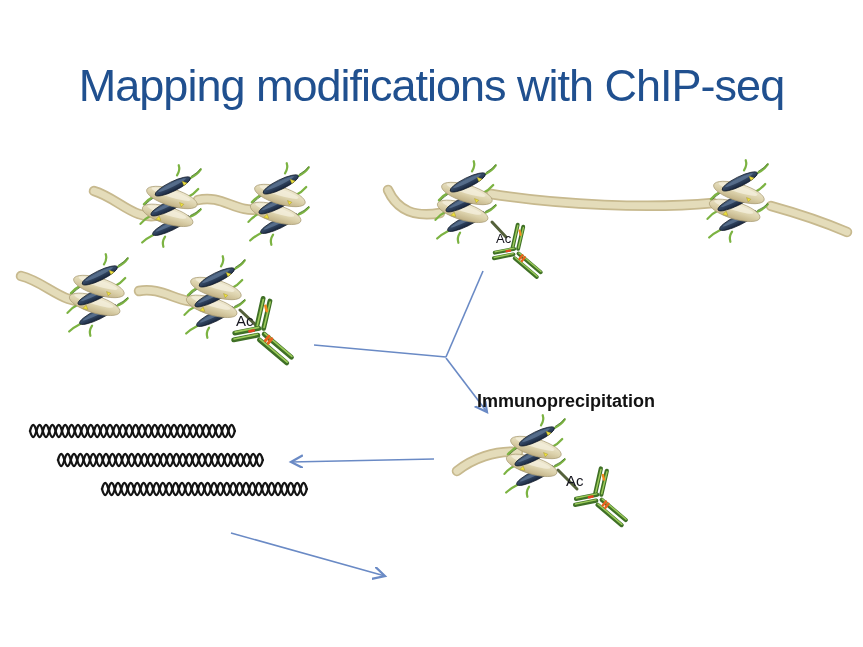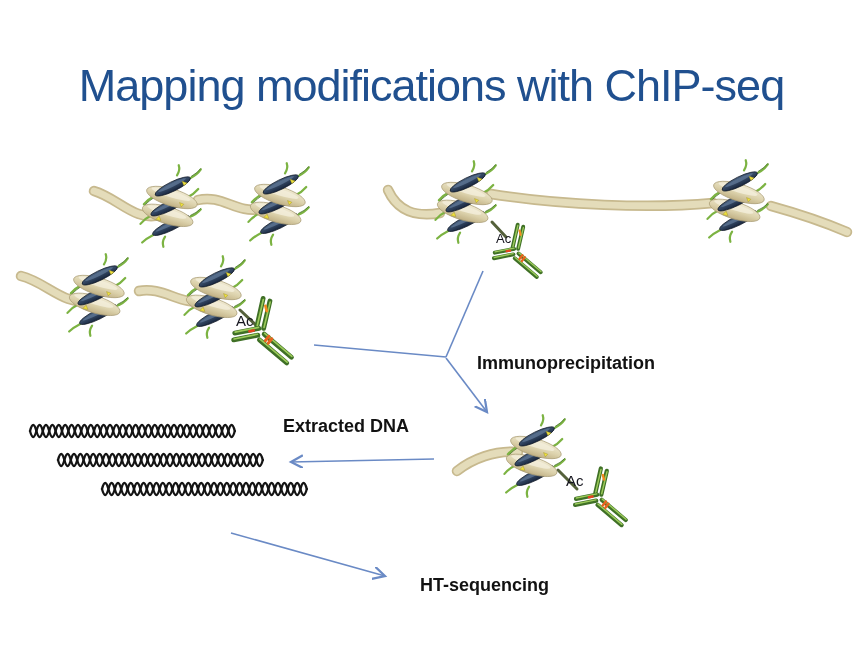--- a/index.html
+++ b/index.html
@@ -6,21 +6,21 @@
   .slide{
     position:relative;width:863px;height:647px;background:#ffffff;overflow:hidden;
     font-family:"Liberation Sans",sans-serif;
   }
   .title{
     position:absolute;top:60px;left:0;width:100%;text-align:center;
     font-size:45px;letter-spacing:-1px;color:#20508F;font-weight:400;white-space:nowrap;
   }
   .diagram-svg{position:absolute;left:0;top:0;}
   .lbl{
-    position:absolute;font-weight:bold;font-size:18px;color:#121212;white-space:nowrap;
+    position:absolute;font-weight:bold;font-size:18px;color:#121212;white-space:nowrap;margin-top:38px;
   }
   .ac{
     position:absolute;font-weight:normal;font-size:15px;color:#15151e;white-space:nowrap;
   }
   .ac.small{font-size:13px;}
   .rb-dark{fill:none;stroke:#C7B98E;stroke-width:10.5;stroke-linecap:round;}
   .rb-lite{fill:none;stroke:#E4DCBA;stroke-width:7;stroke-linecap:round;}
   .hel{fill:none;stroke:#141414;stroke-width:2.3;stroke-linecap:round;}
   .arrow{fill:none;stroke:#6A8AC5;stroke-width:1.6;}
   .tail{fill:none;stroke:#55613B;stroke-width:3;stroke-linecap:round;}
@@ -169,16 +169,14 @@
     <use href="#ab" width="70" height="70" transform="translate(261,331) scale(1.05) translate(-31,-37)"></use>
     <use href="#ab" width="70" height="70" transform="translate(516,251) scale(0.85) translate(-31,-37)"></use>
     <use href="#ab" width="70" height="70" transform="translate(599,497) scale(0.92) translate(-31,-37)"></use>
   </svg>
 
   <div class="ac" style="left:236px;top:312px;">Ac</div>
   <div class="ac small" style="left:496px;top:231px;">Ac</div>
   <div class="ac" style="left:566px;top:472px;">Ac</div>
 
   <div class="lbl" style="left:477px;top:353px;">Immunoprecipitation</div>
-  <div class="lbl" style="left:283px;top:416px;">Extracted DNA</div>
-  <div class="lbl" style="left:420px;top:575px;">HT-sequencing</div>
 
 </div>
 
 </body></html>

